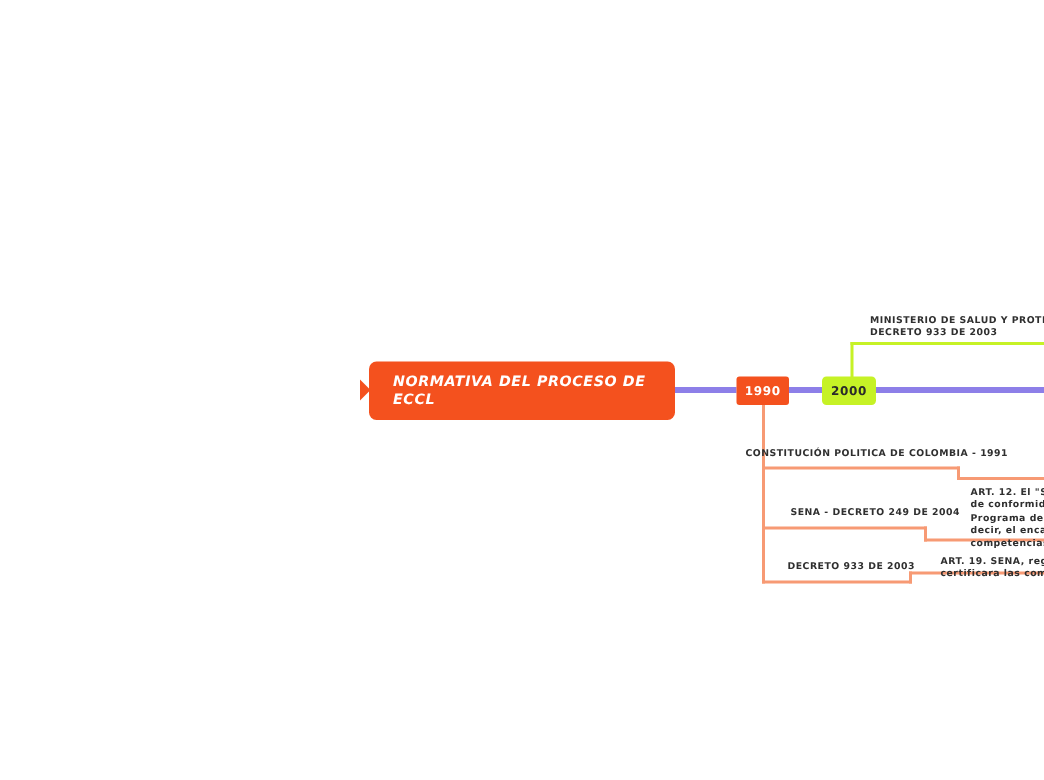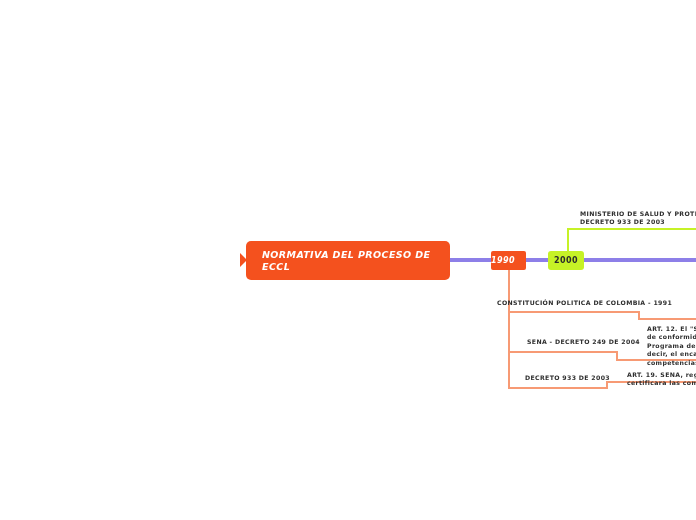--- a/index.html
+++ b/index.html
@@ -71,22 +71,22 @@
 
   #node-1990 {
     left: 491px;
     top: 251px;
     width: 35px;
     height: 19px;
     background: #f4511e;
     border-radius: 2px;
     color: #ffffff;
     font-size: 8px;
+    justify-content: center;
     z-index: 5;
-    font-style: italic;
   }
 
   #node-2003 {
     left: 548px;
     top: 251px;
     width: 36px;
     height: 19px;
     background: #c6f226;
     border-radius: 3px;
     color: #2b2b2b;

